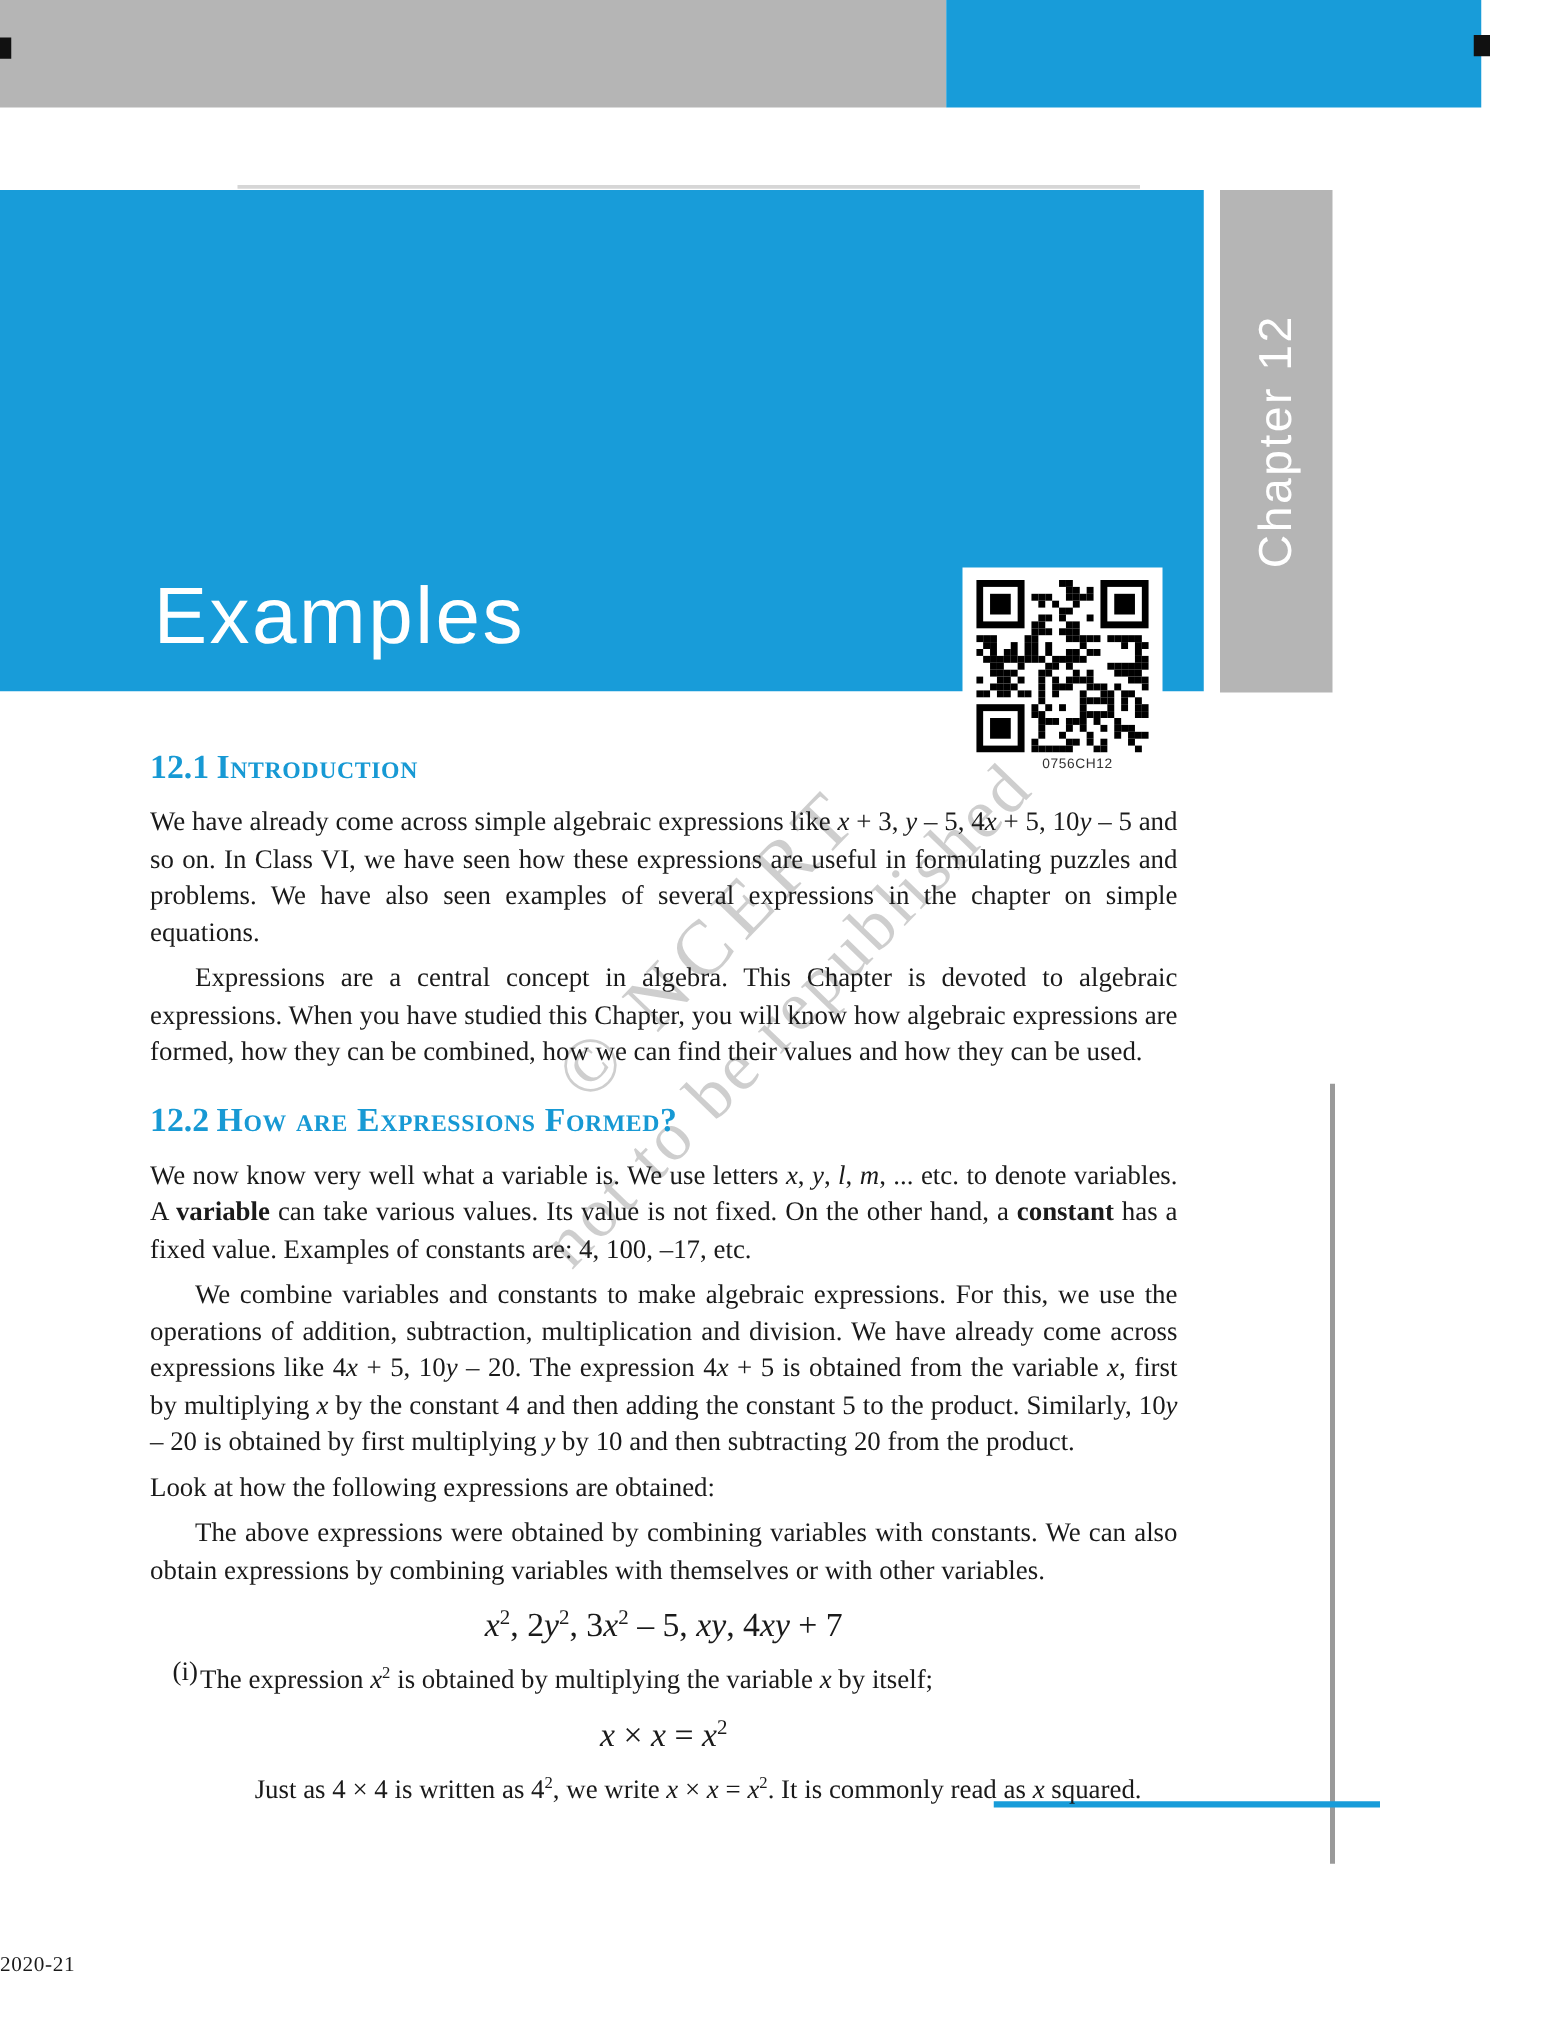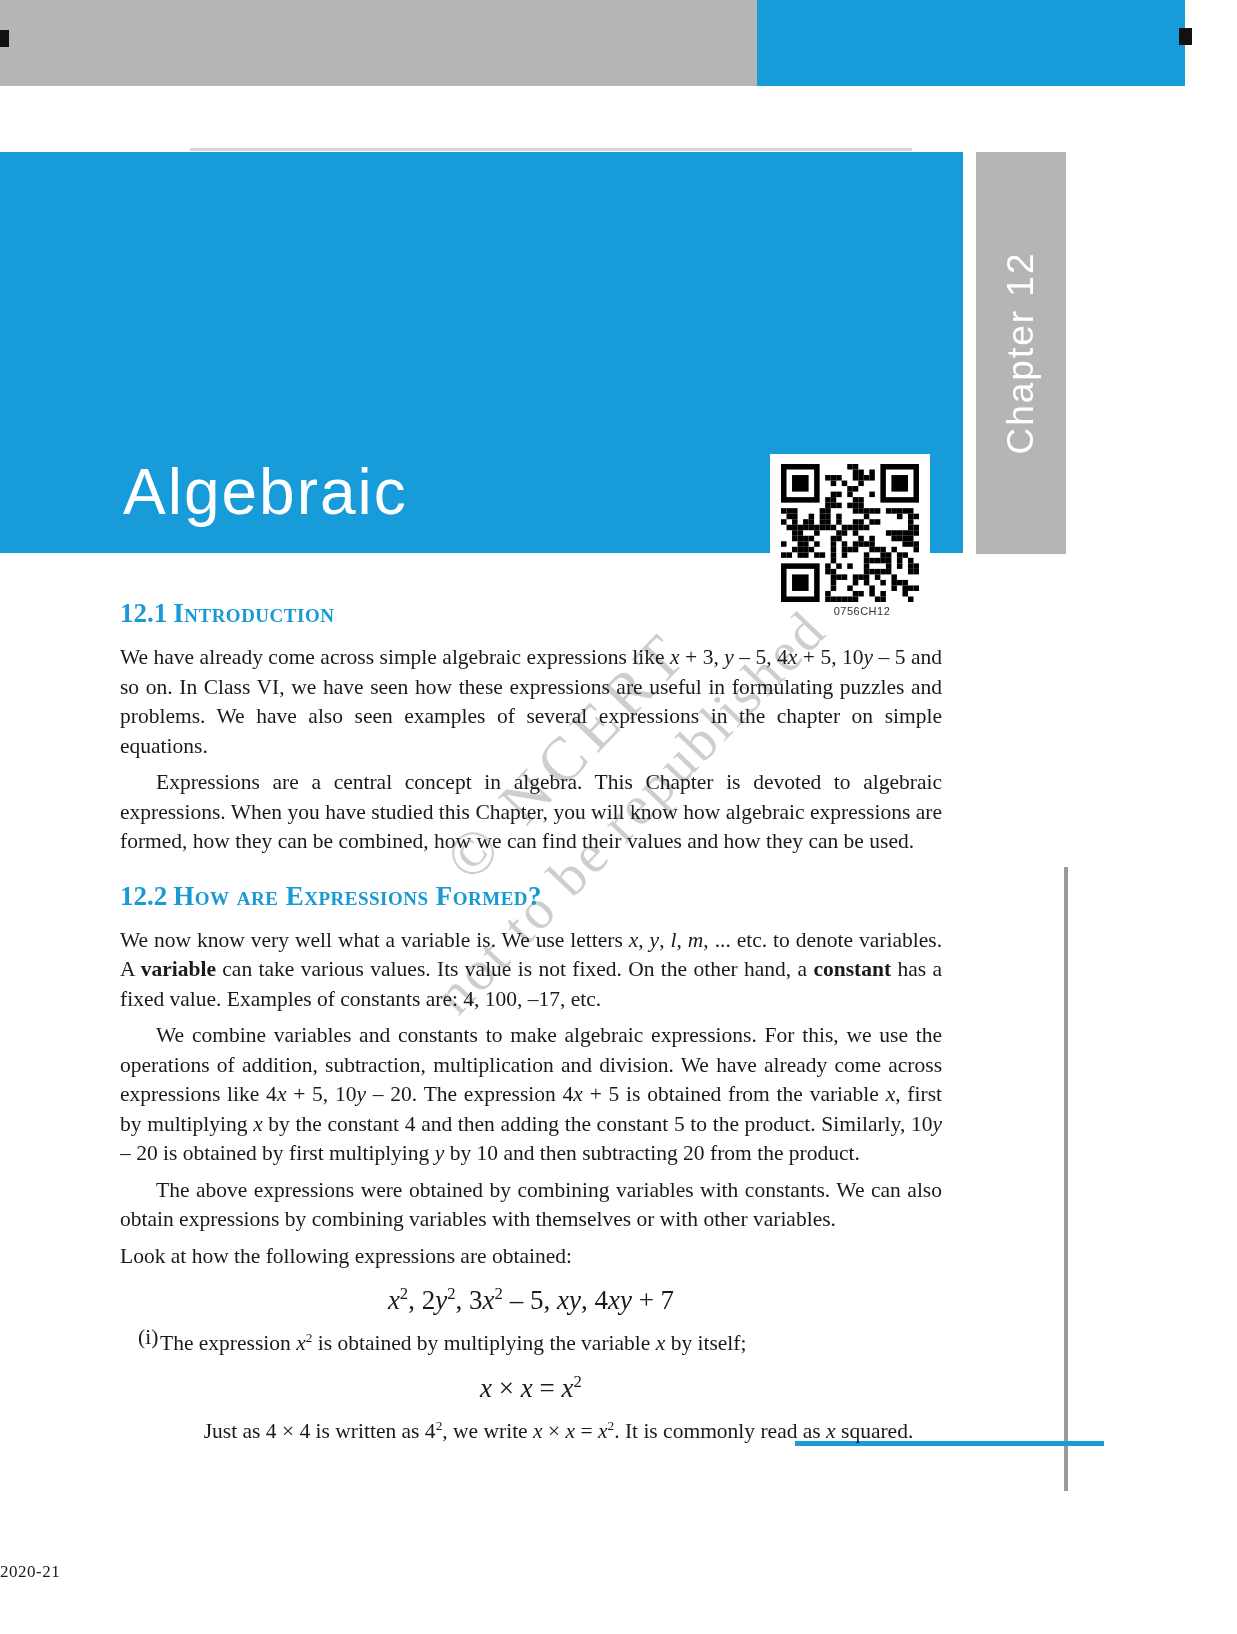--- a/index.html
+++ b/index.html
@@ -83,21 +83,21 @@
 <body>
 
 <div class="topbar-gray"></div>
 <div class="topbar-blue"></div>
 <div class="regmark left"></div>
 <div class="regmark right"></div>
 
 <div class="band-topline"></div>
 <div class="band">
   <div class="page-title">
-    <div>Algebraic</div>
+    <div>Examples</div>
     <div>Expressions</div>
   </div>
   <div class="qr-box">
     <div class="qr-svg">
         <svg class="qr-svg" width="138" height="138" xmlns="http://www.w3.org/2000/svg">
           <rect width="138" height="138" fill="#fff"></rect>
           <rect x="66.24" y="0" width="5.52" height="5.52" fill="#000"></rect>
           <rect x="71.75999999999999" y="0" width="5.52" height="5.52" fill="#000"></rect>
           <rect x="71.75999999999999" y="5.52" width="5.52" height="5.52" fill="#000"></rect>
           <rect x="77.28" y="5.52" width="5.52" height="5.52" fill="#000"></rect>
@@ -332,22 +332,22 @@
     <span class="num">12.1</span><span class="sc">Introduction</span>
   </h2>
   <p class="body">We have already come across simple algebraic expressions like <i>x</i> + 3,  <i>y</i> – 5, 4<i>x</i> + 5, 10<i>y</i> – 5 and so on. In Class VI, we have seen how these expressions are useful in formulating puzzles and problems. We have also seen examples of several expressions in the chapter on simple equations.</p>
   <p class="body indent">Expressions are a central concept in algebra. This Chapter is devoted to algebraic expressions. When you have studied this Chapter, you will know how algebraic expressions are formed, how they can be combined, how we can find their values and how they can be used.</p>
 
   <h2 class="sec-head second">
     <span class="num">12.2</span><span class="sc">How are Expressions Formed?</span>
   </h2>
   <p class="body">We now know very well what a variable is. We use letters <i>x</i>, <i>y</i>, <i>l</i>, <i>m</i>, ... etc. to denote variables. A <b>variable</b> can take various values. Its value is not fixed. On the other hand, a <b>constant</b> has a fixed value. Examples of constants are: 4, 100, –17, etc.</p>
   <p class="body indent">We combine variables and constants to make algebraic expressions. For this, we use the operations of addition, subtraction, multiplication and division. We have already come across expressions like 4<i>x</i> + 5, 10<i>y</i> – 20. The expression 4<i>x</i> + 5 is obtained from the variable <i>x</i>, first by multiplying <i>x</i> by the constant 4 and then adding the constant 5 to the product. Similarly, 10<i>y</i> – 20 is obtained by first multiplying <i>y</i> by 10 and then subtracting 20 from the product.</p>
+  <p class="body">Look at how the following expressions are obtained:</p>
   <p class="body indent">The above expressions were obtained by combining variables with constants. We can also obtain expressions by combining variables with themselves or with other variables.</p>
-  <p class="body">Look at how the following expressions are obtained:</p>
 
   <div class="math"><i>x</i><sup>2</sup>,  2<i>y</i><sup>2</sup>,  3<i>x</i><sup>2</sup> – 5, <i>xy</i>, 4<i>xy</i> + 7</div>
 
   <div class="list-row">
     <span class="list-label">(i)</span>
     <span class="list-text">The expression <i>x</i><sup>2</sup> is obtained by multiplying the variable <i>x</i> by itself;</span>
   </div>
 
   <div class="math"><i>x</i> × <i>x</i> = <i>x</i><sup>2</sup></div>
 

